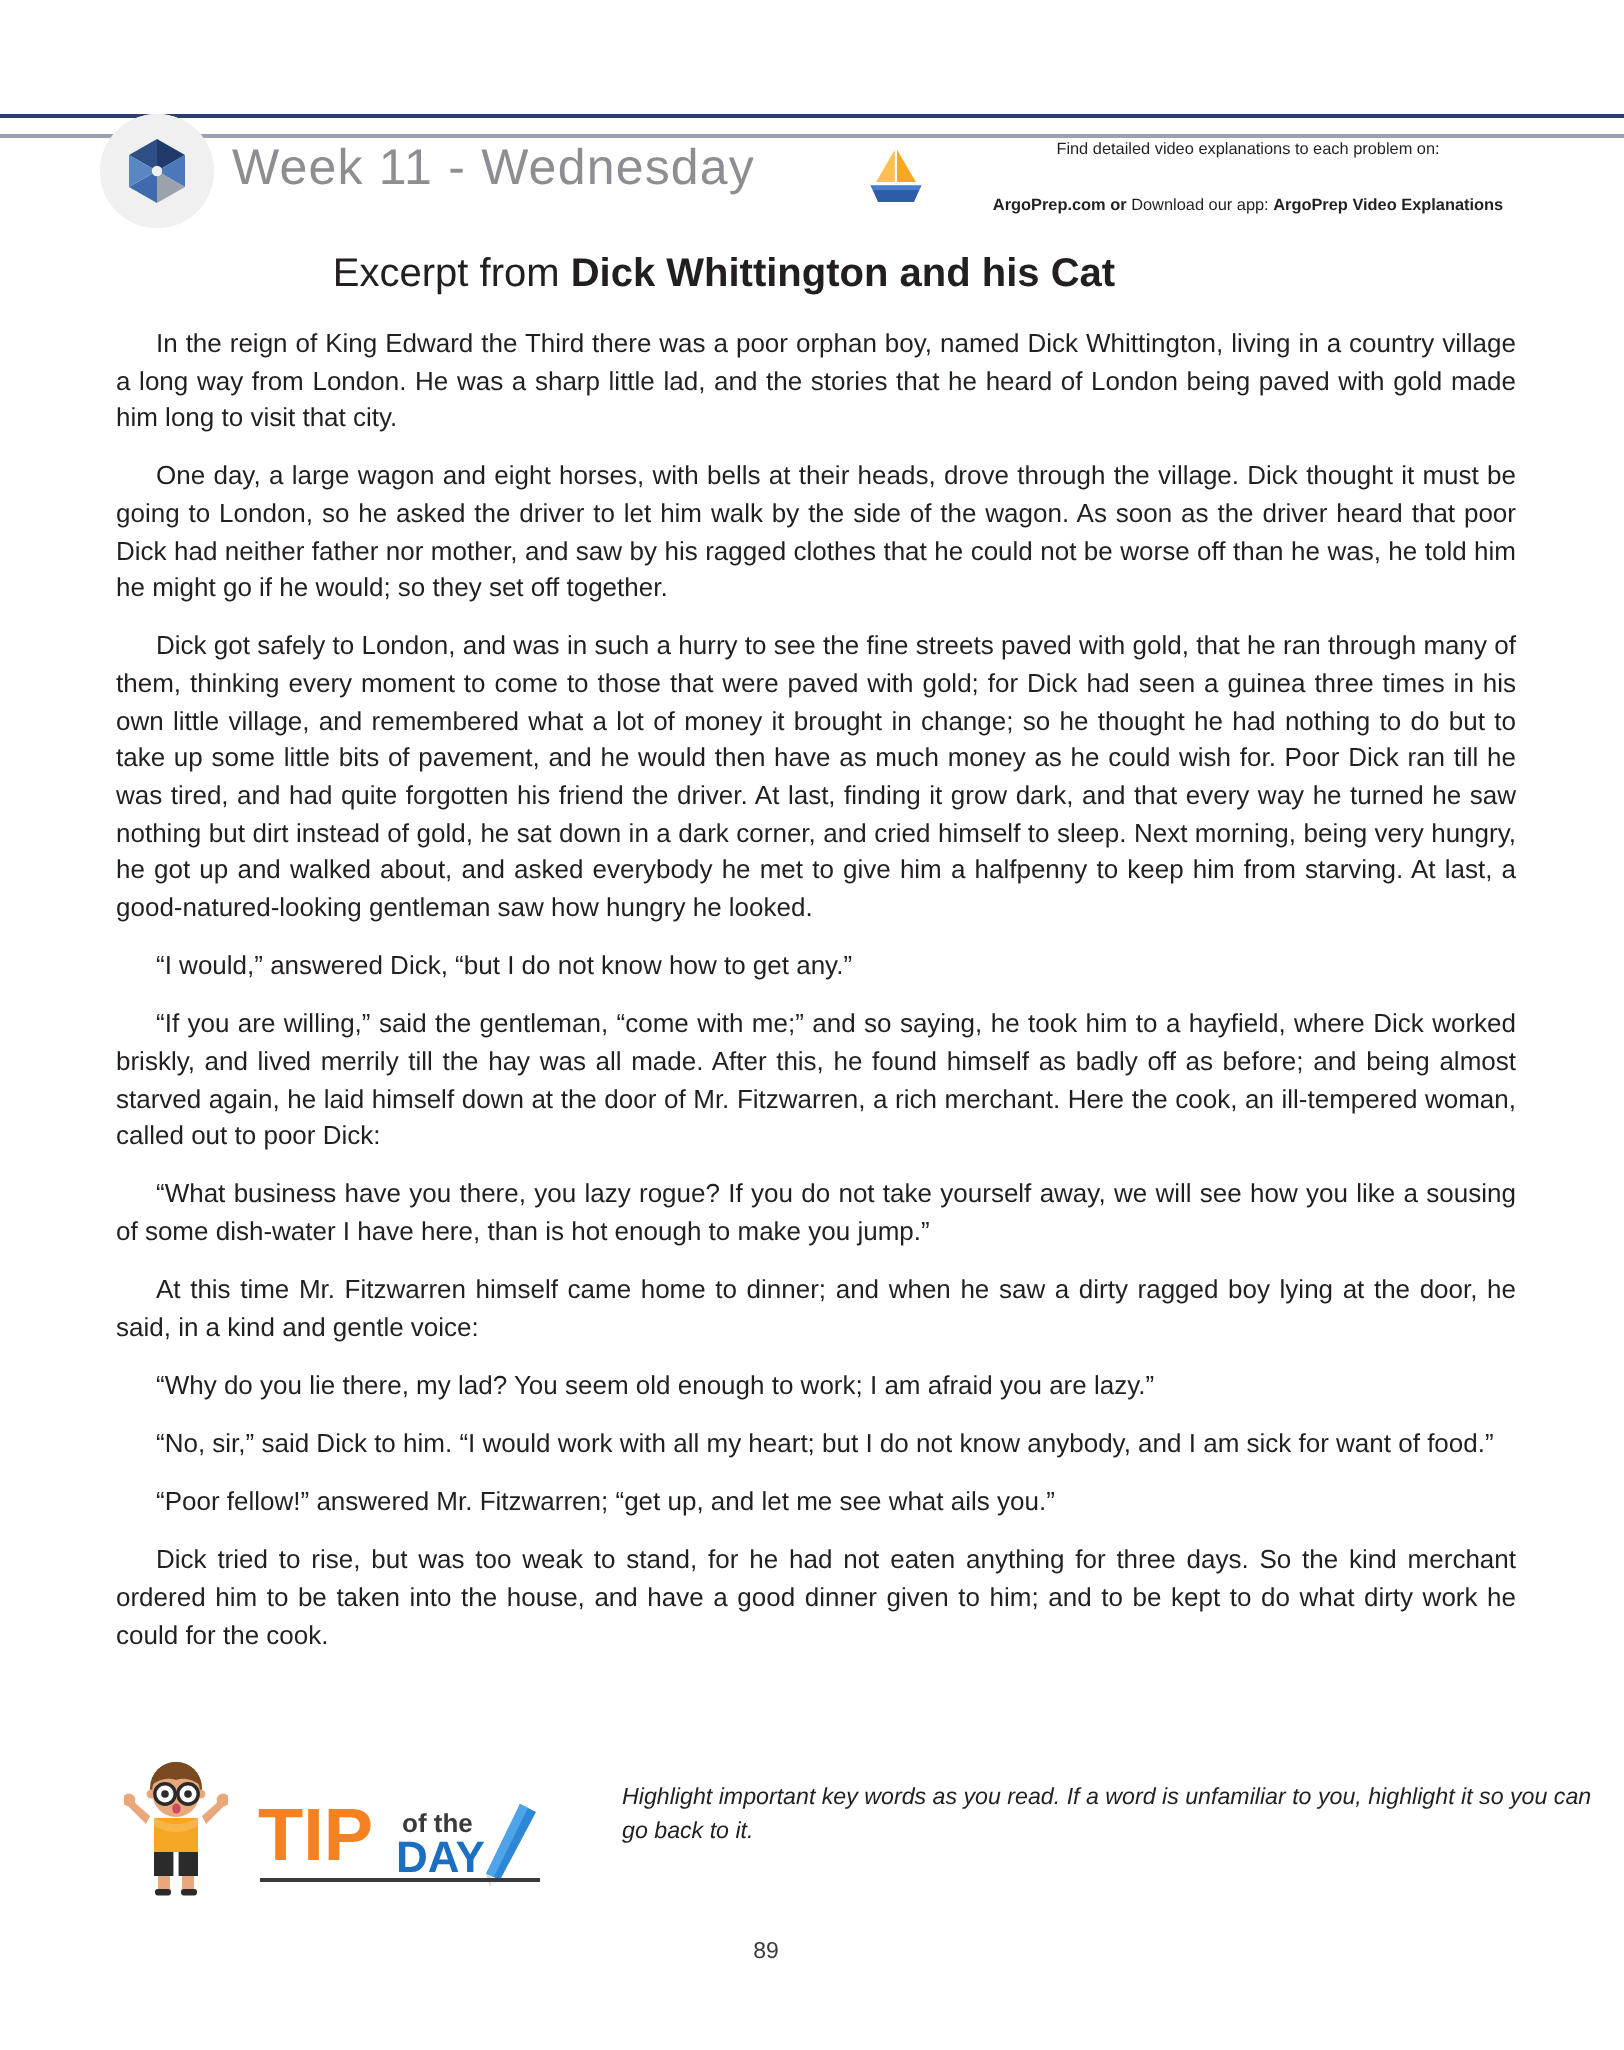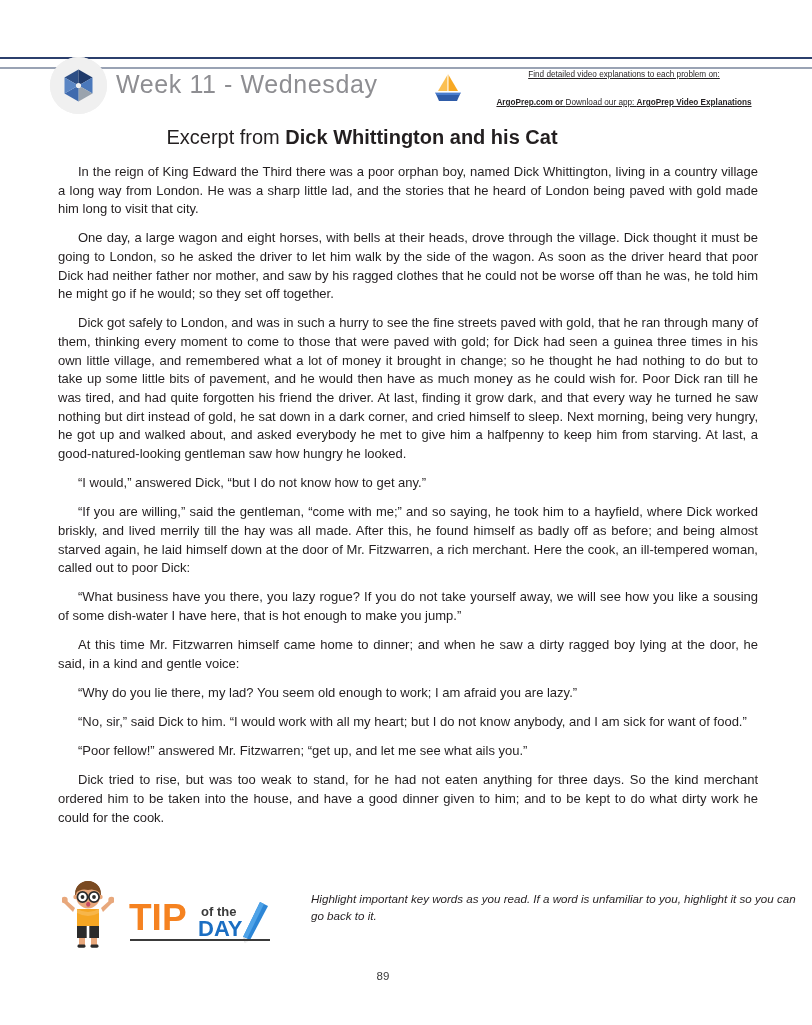--- a/index.html
+++ b/index.html
@@ -86,21 +86,20 @@
     width: 36px;
     height: 36px;
   }
   .promo-text {
     position: absolute;
     left: 48px;
     top: 1px;
     width: 292px;
     text-align: center;
     line-height: 1.45;
-    text-decoration: underline;
   }
   .promo-line1 {
     font-size: 8.2px;
     color: #231f20;
     display: block;
   }
   .promo-line2 {
     font-size: 8.2px;
     color: #231f20;
     display: block;
@@ -232,21 +231,21 @@
   <div class="excerpt-title">
     <span>Excerpt from </span><span class="strong">Dick Whittington and his Cat</span>
   </div>
 
   <div class="article">
     <p class="para">In the reign of King Edward the Third there was a poor orphan boy, named Dick Whittington, living in a country village a long way from London. He was a sharp little lad, and the stories that he heard of London being paved with gold made him long to visit that city.</p>
     <p class="para">One day, a large wagon and eight horses, with bells at their heads, drove through the village. Dick thought it must be going to London, so he asked the driver to let him walk by the side of the wagon. As soon as the driver heard that poor Dick had neither father nor mother, and saw by his ragged clothes that he could not be worse off than he was, he told him he might go if he would; so they set off together.</p>
     <p class="para">Dick got safely to London, and was in such a hurry to see the fine streets paved with gold, that he ran through many of them, thinking every moment to come to those that were paved with gold; for Dick had seen a guinea three times in his own little village, and remembered what a lot of money it brought in change; so he thought he had nothing to do but to take up some little bits of pavement, and he would then have as much money as he could wish for. Poor Dick ran till he was tired, and had quite forgotten his friend the driver. At last, finding it grow dark, and that every way he turned he saw nothing but dirt instead of gold, he sat down in a dark corner, and cried himself to sleep. Next morning, being very hungry, he got up and walked about, and asked everybody he met to give him a halfpenny to keep him from starving. At last, a good-natured-looking gentleman saw how hungry he looked.</p>
     <p class="para">“I would,” answered Dick, “but I do not know how to get any.”</p>
     <p class="para">“If you are willing,” said the gentleman, “come with me;” and so saying, he took him to a hayfield, where Dick worked briskly, and lived merrily till the hay was all made. After this, he found himself as badly off as before; and being almost starved again, he laid himself down at the door of Mr. Fitzwarren, a rich merchant. Here the cook, an ill-tempered woman, called out to poor Dick:</p>
-    <p class="para">“What business have you there, you lazy rogue? If you do not take yourself away, we will see how you like a sousing of some dish-water I have here, that is hot enough to make you jump.”</p>
+    <p class="para">“What business have you there, you lazy rogue? If you do not take yourself away, we will see how you like a sousing of some dish-water I have here, than is hot enough to make you jump.”</p>
     <p class="para">At this time Mr. Fitzwarren himself came home to dinner; and when he saw a dirty ragged boy lying at the door, he said, in a kind and gentle voice:</p>
     <p class="para">“Why do you lie there, my lad? You seem old enough to work; I am afraid you are lazy.”</p>
     <p class="para">“No, sir,” said Dick to him. “I would work with all my heart; but I do not know anybody, and I am sick for want of food.”</p>
     <p class="para">“Poor fellow!” answered Mr. Fitzwarren; “get up, and let me see what ails you.”</p>
     <p class="para">Dick tried to rise, but was too weak to stand, for he had not eaten anything for three days. So the kind merchant ordered him to be taken into the house, and have a good dinner given to him; and to be kept to do what dirty work he could for the cook.</p>
   </div>
 
   <div class="tip-block">
 
     <div class="tip-boy">

